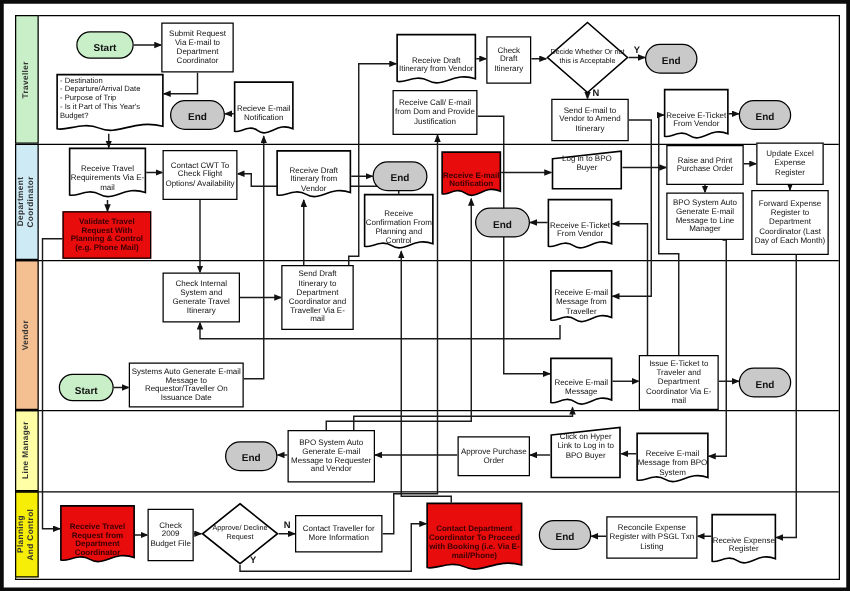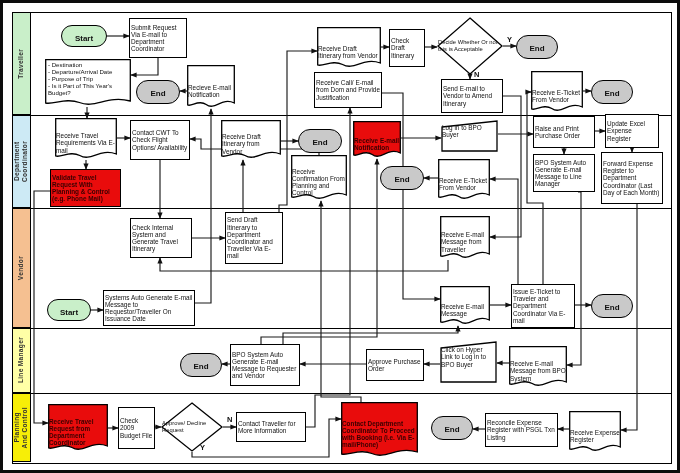--- a/index.html
+++ b/index.html
@@ -16,21 +16,21 @@
   }
   .lane-label span{
     writing-mode:vertical-rl;transform:rotate(180deg);
     font-size:6.6px;font-weight:bold;color:#333;text-align:center;
     line-height:1.25;white-space:pre-line;letter-spacing:.3px;
   }
   #edges{position:absolute;left:0;top:0;z-index:1;}
   .node{position:absolute;z-index:2;box-sizing:border-box;}
   .nd-text{
     position:absolute;inset:0;display:flex;align-items:center;justify-content:center;
-    text-align:left;font-size:6.4px;line-height:1.13;color:#111;padding:13px 1px;
+    text-align:center;font-size:6.4px;line-height:1.13;color:#111;padding:13px 1px;
     white-space:pre-line;
   }
   .t-process{background:#fff;border:1.3px solid #000;}
   .t-start .nd-text,.t-end .nd-text{font-size:8px;font-weight:bold;}
   .t-start{border:1.6px solid #000;border-radius:11px;}
   .t-end{border:1.6px solid #000;border-radius:12px;}
   .t-decision .nd-text{font-size:5.8px;}
   .t-document .nd-text{padding-bottom:5px;}
   .t-manual .nd-text{padding-top:3px;}
   .red-text .nd-text{color:#3a0000;font-weight:bold;}

